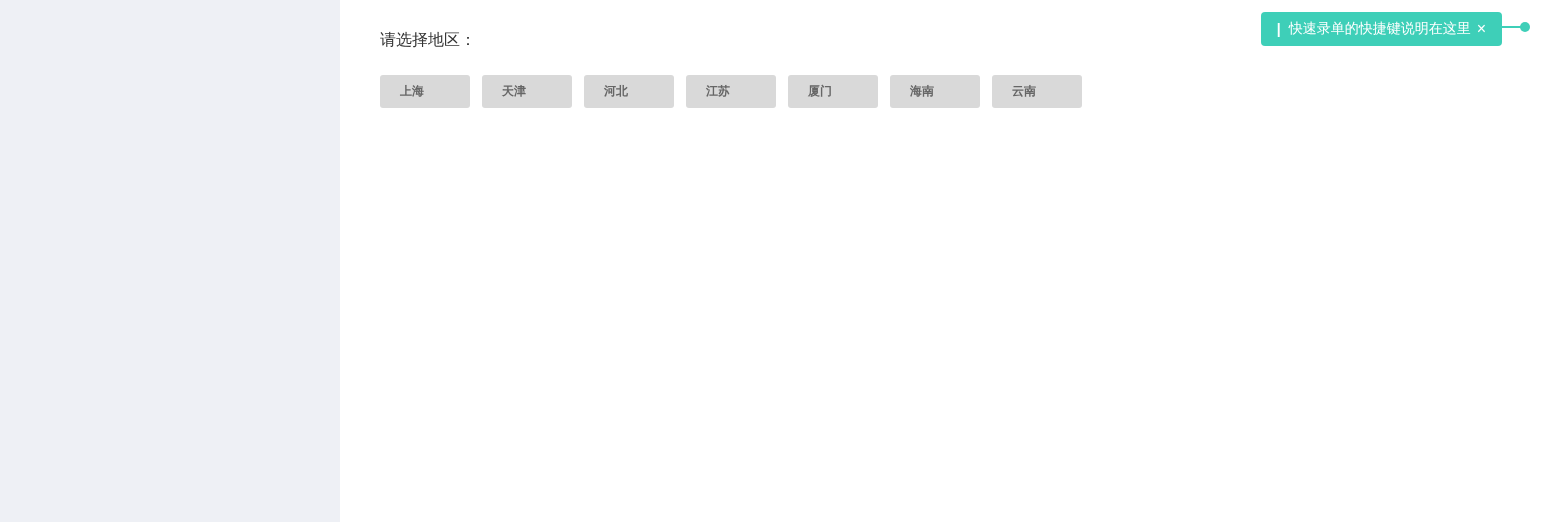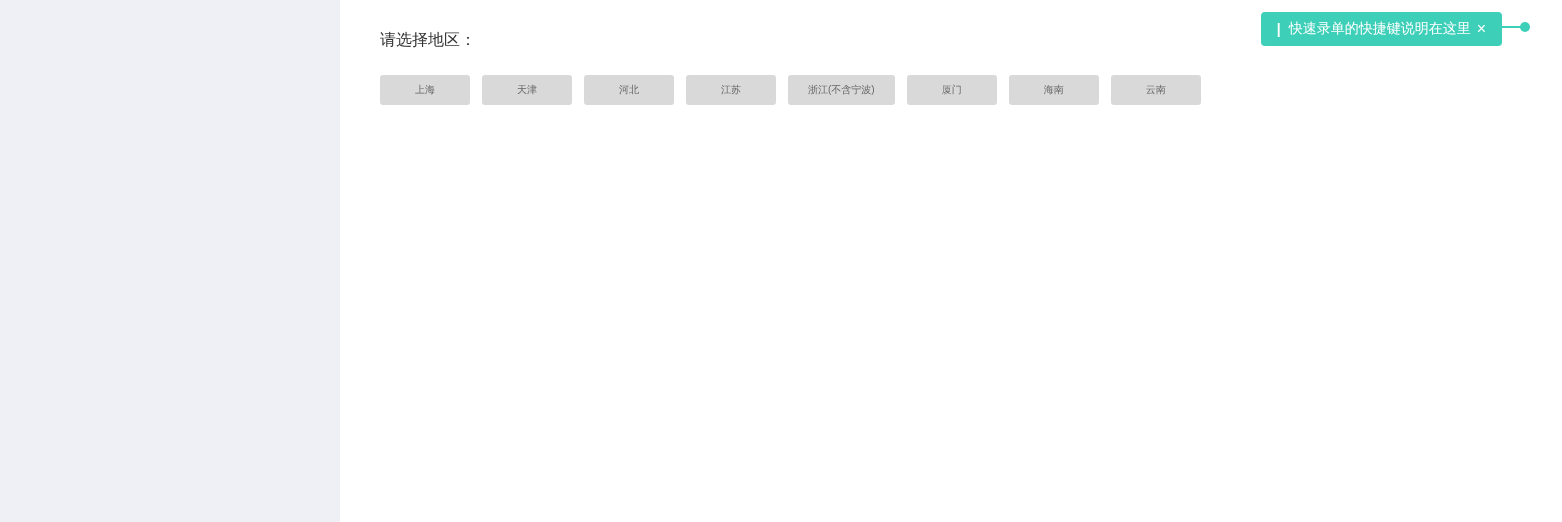--- a/index.html
+++ b/index.html
@@ -47,25 +47,26 @@
       display: flex;
       flex-wrap: wrap;
       gap: 12px;
     }
 
     .region-btn {
       background: #d9d9d9;
       border: none;
       border-radius: 3px;
       padding: 8px 20px;
-      font-size: 10px;
+      font-size: 12px;
       color: #666;
       cursor: pointer;
       min-width: 90px;
-      text-align: center;
+      text-align: left;
+      font-weight: bold;
     }
 
     .tooltip-banner {
       position: absolute;
       top: 12px;
       right: 60px;
       background: #3ecfb8;
       color: #fff;
       font-size: 14px;
       padding: 8px 16px;
@@ -115,21 +116,20 @@
 <div class="sidebar"></div>
 
 <div class="main-content">
   <div class="page-label">请选择地区：</div>
   <div class="region-buttons">
 
   <button class="region-btn">上海</button>
       <button class="region-btn">天津</button>
       <button class="region-btn">河北</button>
       <button class="region-btn">江苏</button>
-      <button class="region-btn">浙江(不含宁波)</button>
       <button class="region-btn">厦门</button>
       <button class="region-btn">海南</button>
       <button class="region-btn">云南</button>
     </div>
 </div>
 
 <div class="tooltip-banner">
   <span>快速录单的快捷键说明在这里</span>
   <span class="tooltip-close">×</span>
 </div>

